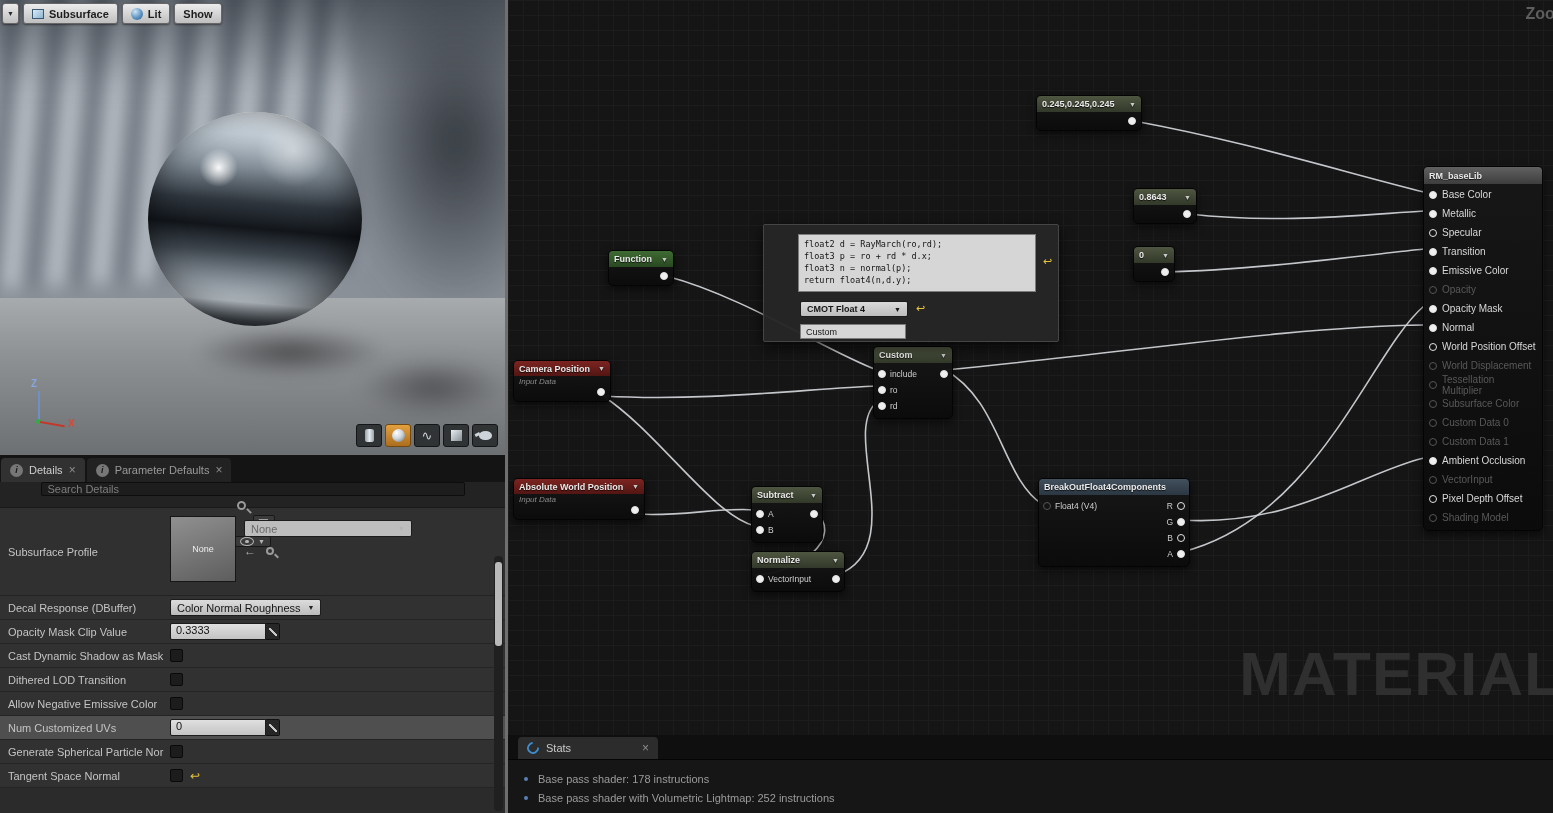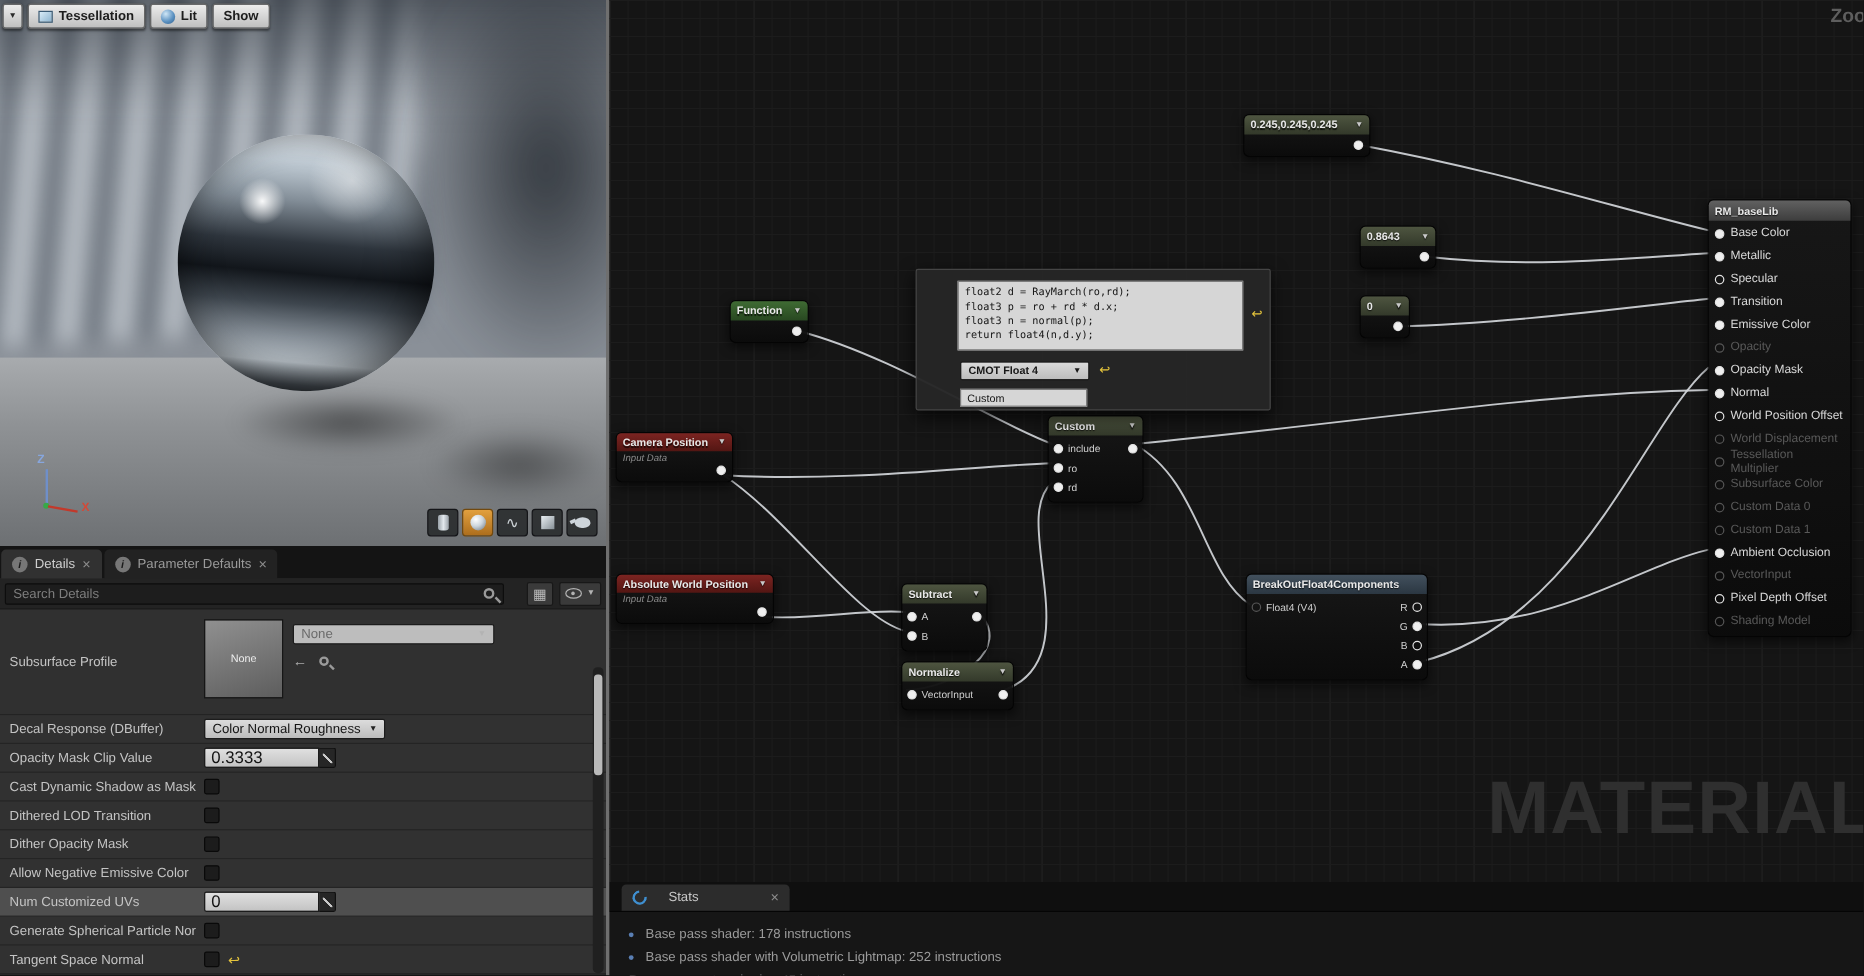--- a/index.html
+++ b/index.html
@@ -59,21 +59,21 @@
   
   .details { position:absolute; left:0; top:455px; width:505px; height:358px; background:#2b2b2b; overflow:hidden; }
   .d-tabs { height:27px; background:#141414; display:flex; align-items:flex-end; gap:2px; padding-left:1px; }
   .d-tab { height:24px; display:flex; align-items:center; gap:6px; padding:0 9px; border-radius:4px 4px 0 0;
     background:#313131; font-size:11px; color:#cfcfcf; }
   .d-tab.inactive { background:#222; color:#9a9a9a; }
   .i-icon { width:13px; height:13px; border-radius:50%; background:#777; color:#1b1b1b; font-size:9px; font-weight:bold;
     display:flex; align-items:center; justify-content:center; font-style:italic; }
   .tab-close { color:#8d8d8d; font-size:12px; line-height:1; }
 
-  .d-search { height:26px; background:#232323; display:flex; align-items:center; gap:5px; padding:0 4px; border-bottom:1px solid #1a1a1a; }
+  .d-search { height:26px; background:#232323; display:flex; align-items:center; gap:5px; padding:0 4px; border-bottom:1px solid #1a1a1a;flex-direction:column; }
   .search-input { width:424px; height:18px; background:#1d1d1d; border:1px solid #0d0d0d; border-radius:2px;
     color:#bdbdbd; font-size:11px; padding:0 22px 0 6px; font-family:"Liberation Sans",sans-serif; outline:none; }
   .search-input::placeholder { color:#7e7e7e; }
   .mag { width:9px; height:9px; border:2px solid #9a9a9a; border-radius:50%; position:relative; flex:none; margin-left:-22px; }
   .mag::after { content:""; position:absolute; left:7px; top:7px; width:6px; height:2px; background:#9a9a9a; transform:rotate(45deg); }
   .sq-btn { width:22px; height:20px; background:#3a3a3a; border:1px solid #181818; border-radius:2px; color:#bdbdbd;
     font-size:12px; display:flex; align-items:center; justify-content:center; margin-left:22px; }
   .eye-btn { width:36px; height:20px; background:#3a3a3a; border:1px solid #181818; border-radius:2px;
     display:flex; align-items:center; justify-content:center; gap:4px; color:#bdbdbd; }
   .eye { width:14px; height:9px; border:1.5px solid #b3b3b3; border-radius:50%; position:relative; }
@@ -94,21 +94,21 @@
   .mag2::after { content:""; position:absolute; left:6px; top:6px; width:5px; height:2px; background:#9a9a9a; transform:rotate(45deg); }
 
   .d-row { height:24px; display:flex; align-items:center; background:#313131; border-bottom:1px solid #242424;
     padding:0 14px 0 8px; font-size:11px; color:#c4c4c4; }
   .d-row.hl { background:#4f4f4f; color:#e9e9e9; }
   .combo { height:17px; background:linear-gradient(#dcdcdc,#bcbcbc); border:1px solid #1c1c1c; border-radius:2px;
     color:#141414; font-size:11px; display:flex; align-items:center; gap:7px; padding:0 6px; }
   .combo .carrow { font-size:7px; color:#222; }
   .numwrap { display:flex; align-items:center; }
   .numin { height:17px; width:96px; background:linear-gradient(#e0e0e0,#c3c3c3); border:1px solid #1c1c1c;
-    color:#141414; font-size:14px; display:flex; align-items:flex-end; padding:0 5px; border-radius:2px 0 0 2px; }
+    color:#141414; font-size:11px; display:flex; align-items:flex-start; padding:0 5px; border-radius:2px 0 0 2px; }
   .numwidget { height:17px; width:14px; background-color:#262626; border:1px solid #101010; border-left:none; border-radius:0 2px 2px 0;
     background-image:linear-gradient(45deg, transparent 40%, #c8c8c8 40%, #c8c8c8 58%, transparent 58%);
     background-size:8px 8px; background-repeat:no-repeat; background-position:center; }
   .checkbox { width:13px; height:13px; background:#1c1c1c; border:1px solid #090909; border-radius:2px; }
   .reset { color:#e3c33c; font-size:12px; margin-left:7px; }
   .d-scroll { position:absolute; right:2px; top:101px; width:9px; height:255px; background:#202020; border-radius:4px; }
   .d-thumb { position:absolute; left:1px; top:6px; width:7px; height:84px; background:#b9b9b9; border-radius:3px; }
 
   
   .splitter { position:absolute; left:505px; top:0; width:3px; height:813px; background:#6f6f6f; }
@@ -157,21 +157,21 @@
   .popup-field { position:absolute; left:36px; top:99px; width:106px; height:15px; background:#d6d6d6; border:1px solid #7c7c7c;
     font-size:9px; color:#161616; display:flex; align-items:center; padding:0 5px; }
   .preset1 { position:absolute; left:279px; top:30px; }
   .preset2 { position:absolute; left:152px; top:77px; }
   .yellow { color:#e3c33c; font-size:11px; }
 
   
   .stats { position:absolute; left:508px; top:735px; width:1045px; height:78px; background:#161616; }
   .stats-bar { height:24px; background:#0f0f0f; display:flex; align-items:flex-end; }
   .stats-tab { margin-left:10px; height:22px; width:140px; background:#2c2c2c; border-radius:4px 4px 0 0;
-    display:flex; align-items:center; gap:18px; padding:0 9px; font-size:11px; color:#c9c9c9; }
+    display:flex; align-items:center; gap:7px; padding:0 9px; font-size:11px; color:#c9c9c9; }
   .stats-icon { width:12px; height:12px; border-radius:50%; border:2px solid #3f8fd0; border-top-color:transparent; transform:rotate(40deg); flex:none; }
   .stats-tab .sp { flex:1; }
   .stats-body { height:54px; border-top:1px solid #050505; padding:9px 0 0 16px; }
   .stat-line { display:flex; align-items:center; gap:10px; height:19px; font-size:11px; color:#9b9b9b; }
   .stat-bullet { width:4px; height:4px; border-radius:50%; background:#5a7fb4; flex:none; }
 </style>
 </head>
 <body>
 
 <div class="app">
@@ -185,21 +185,21 @@
     <div class="sphere-shadow"></div>
     <div class="cast-shadow"></div>
     <div class="sphere"></div>
 
     <div class="vp-toolbar">
       <div class="vpbtn small">
         <span class="vparrow">▼</span>
       </div>
       <div class="vpbtn">
         <span class="ic-persp"></span>
-        <span>Tessellation</span>
+        <span>Subsurface</span>
       </div>
       <div class="vpbtn">
         <span class="ic-lit"></span>
         <span>Lit</span>
       </div>
       <div class="vpbtn">
         <span>Show</span>
       </div>
     </div>
 
@@ -295,24 +295,20 @@
     <div class="d-row">
       <span class="d-label">Cast Dynamic Shadow as Mask</span>
       <div class="checkbox"></div>
     </div>
 
     <div class="d-row">
       <span class="d-label">Dithered LOD Transition</span>
       <div class="checkbox"></div>
     </div>
 
-    <div class="d-row">
-      <span class="d-label">Dither Opacity Mask</span>
-      <div class="checkbox"></div>
-    </div>
 
     <div class="d-row">
       <span class="d-label">Allow Negative Emissive Color</span>
       <div class="checkbox"></div>
     </div>
 
     <div class="d-row hl">
       <span class="d-label">Num Customized UVs</span>
       <div class="numwrap">
         <div class="numin">

